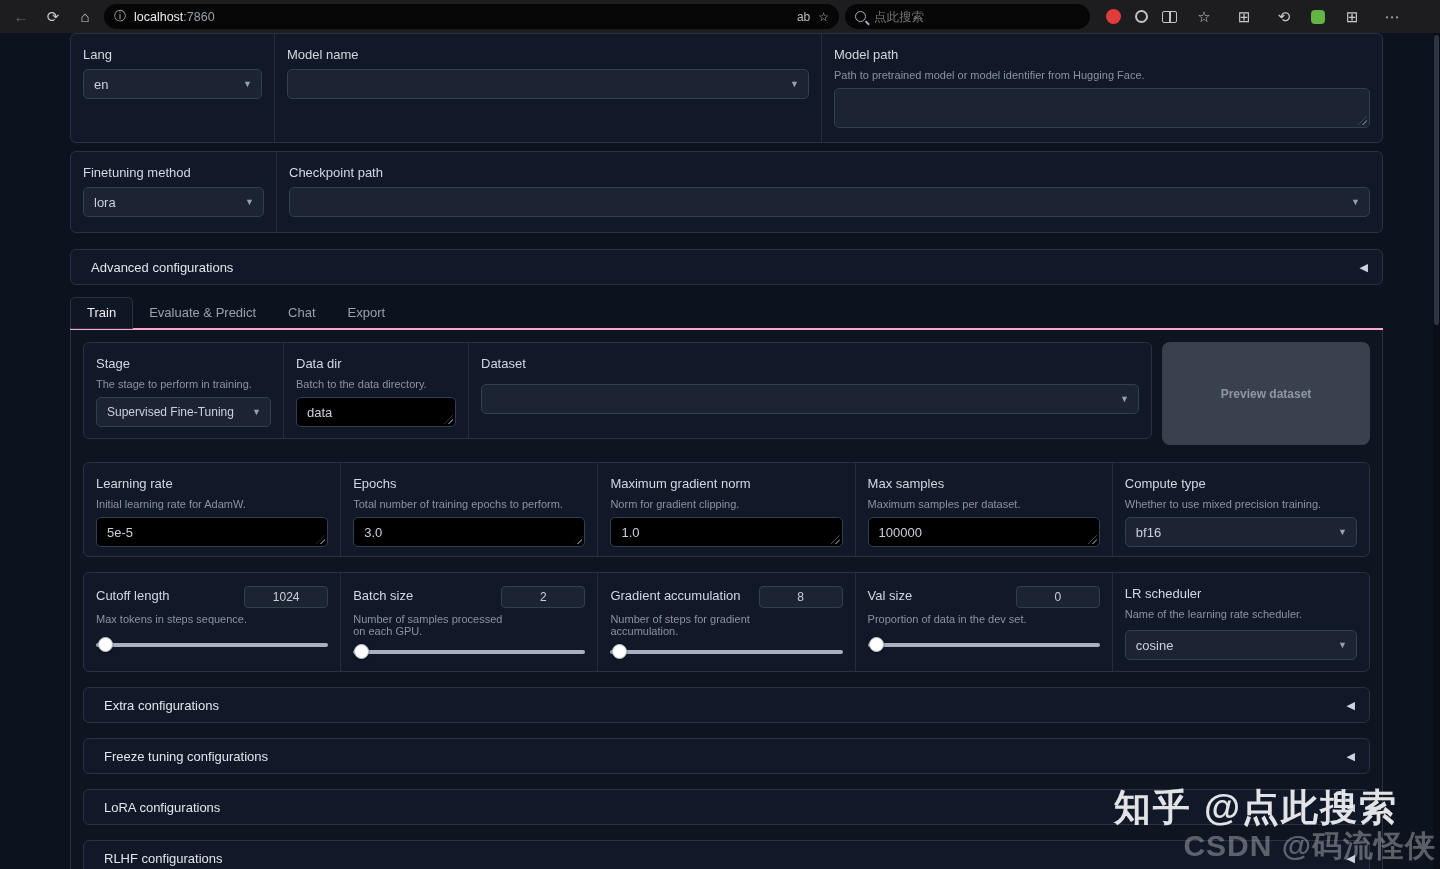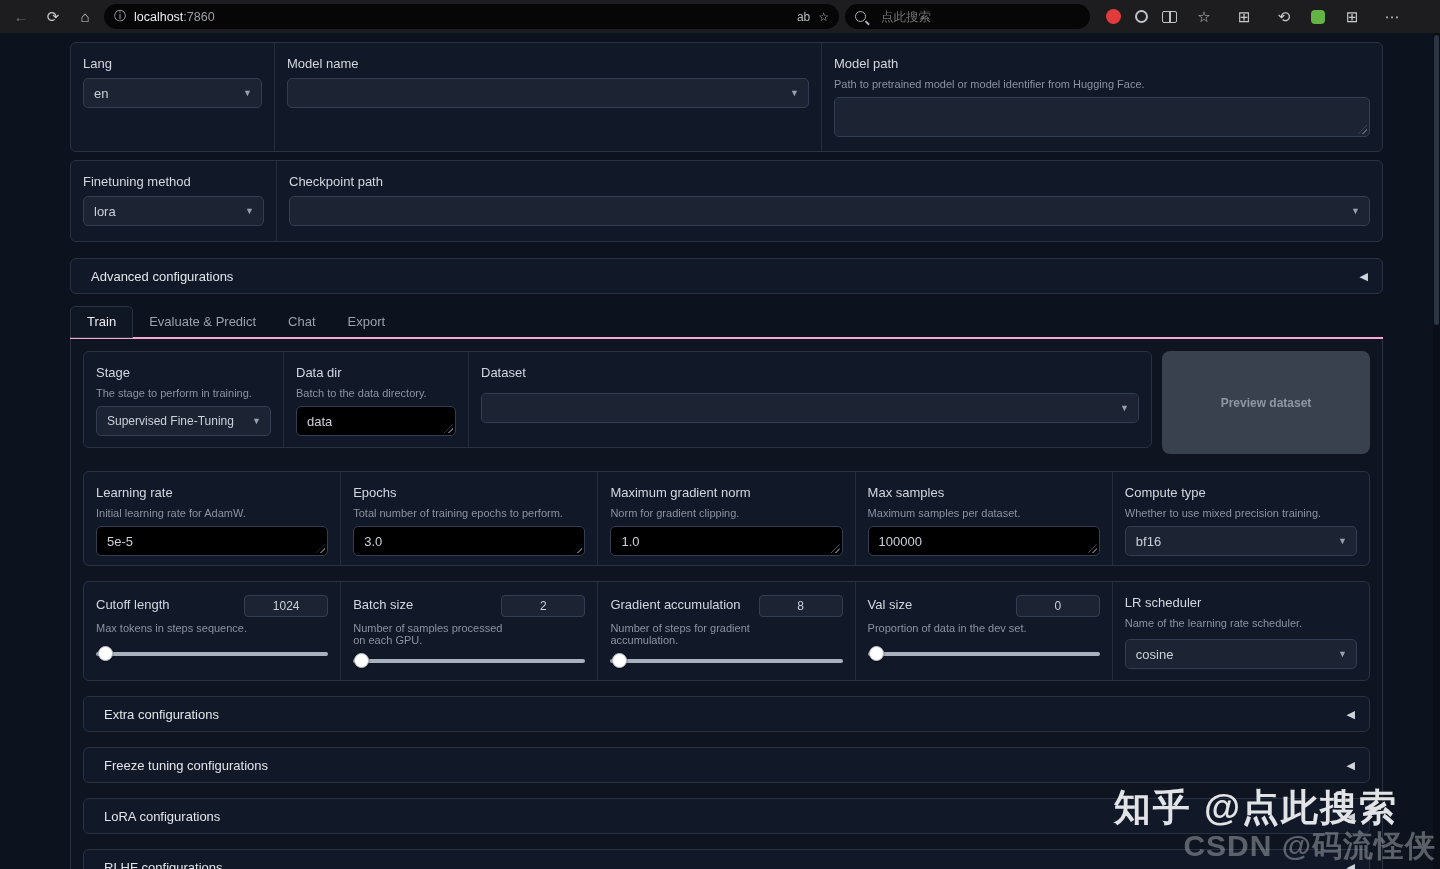--- a/index.html
+++ b/index.html
@@ -8,33 +8,33 @@
 
   
   .browser-bar { height:33px; background:#1d1d20; display:flex; align-items:center; padding:0 8px; gap:6px; }
   .bicon { width:26px; height:26px; display:flex; align-items:center; justify-content:center; color:#c6c8cc; font-size:15px; border-radius:6px; flex:0 0 auto; cursor:pointer; }
   .bicon.dim { color:#6a6c70; }
   .url-pill { flex:0 0 735px; height:25px; background:#060607; border-radius:13px; display:flex; align-items:center; padding:0 10px; gap:8px; color:#e4e6ea; font-size:12.5px; }
   .url-host { color:#eceef2; }
   .url-port { color:#9aa0a8; }
   .url-spacer { flex:1; }
   .pill-icon { color:#b9bcc2; font-size:12px; }
-  .search-pill { flex:0 0 245px; height:25px; background:#060607; border-radius:13px; display:flex; align-items:center; padding:0 10px; gap:15px; }
+  .search-pill { flex:0 0 245px; height:25px; background:#060607; border-radius:13px; display:flex; align-items:center; padding:0 10px; gap:8px; }
   .search-pill input { background:transparent; border:none; outline:none; color:#9aa0a8; font-size:12.5px; width:170px; font-family:"Liberation Sans",sans-serif; }
   .mag { width:11px; height:11px; border:1.5px solid #aab0b8; border-radius:50%; position:relative; flex:0 0 auto; }
   .mag::after { content:""; position:absolute; width:5px; height:1.5px; background:#aab0b8; transform:rotate(45deg); right:-5px; bottom:-2px; }
   .ext-cluster { display:flex; align-items:center; gap:14px; margin-left:10px; }
   .red-dot { width:15px; height:15px; border-radius:50%; background:#e23b3b; }
   .ring { width:13px; height:13px; border:2px solid #c0c3c8; border-radius:50%; }
   .green-sq { width:14px; height:14px; border-radius:4px; background:#63b345; }
   .splitbox { width:15px; height:12px; border:1.5px solid #c0c3c8; border-radius:2px; position:relative; }
   .splitbox::after { content:""; position:absolute; left:6px; top:0; bottom:0; width:1.5px; background:#c0c3c8; }
 
   
-  .page { position:relative; height:836px; padding-top:9px; }
+  .page { position:relative; height:836px; }
   .content { width:1313px; margin-left:70px; }
   .row { display:flex; }
   .group { border:1px solid #2a3140; border-radius:6px; background:#10182a10; background-color:#111827; display:flex; overflow:hidden; }
   .col { padding:13px 12px 10px 12px; }
   .col + .col { border-left:1px solid #252c3b; }
   .lbl { font-size:13px; color:#d3d8e0; margin-bottom:7px; font-weight:500; }
   .info { font-size:11px; color:#8b93a1; margin-bottom:7px; }
   .dropdown { position:relative; height:30px; background:#1c2433; border:1px solid #333e52; border-radius:5px; display:flex; align-items:center; padding:0 24px 0 10px; font-size:13px; color:#cbd1da; cursor:pointer; }
   .caret { position:absolute; right:9px; top:50%; transform:translateY(-50%); font-size:9px; color:#97a0ae; }
   .textbox { position:relative; height:30px; background:#000000; border:1px solid #333e52; border-radius:5px; display:flex; align-items:center; padding:0 10px; font-size:13px; color:#cbd1da; cursor:text; }

